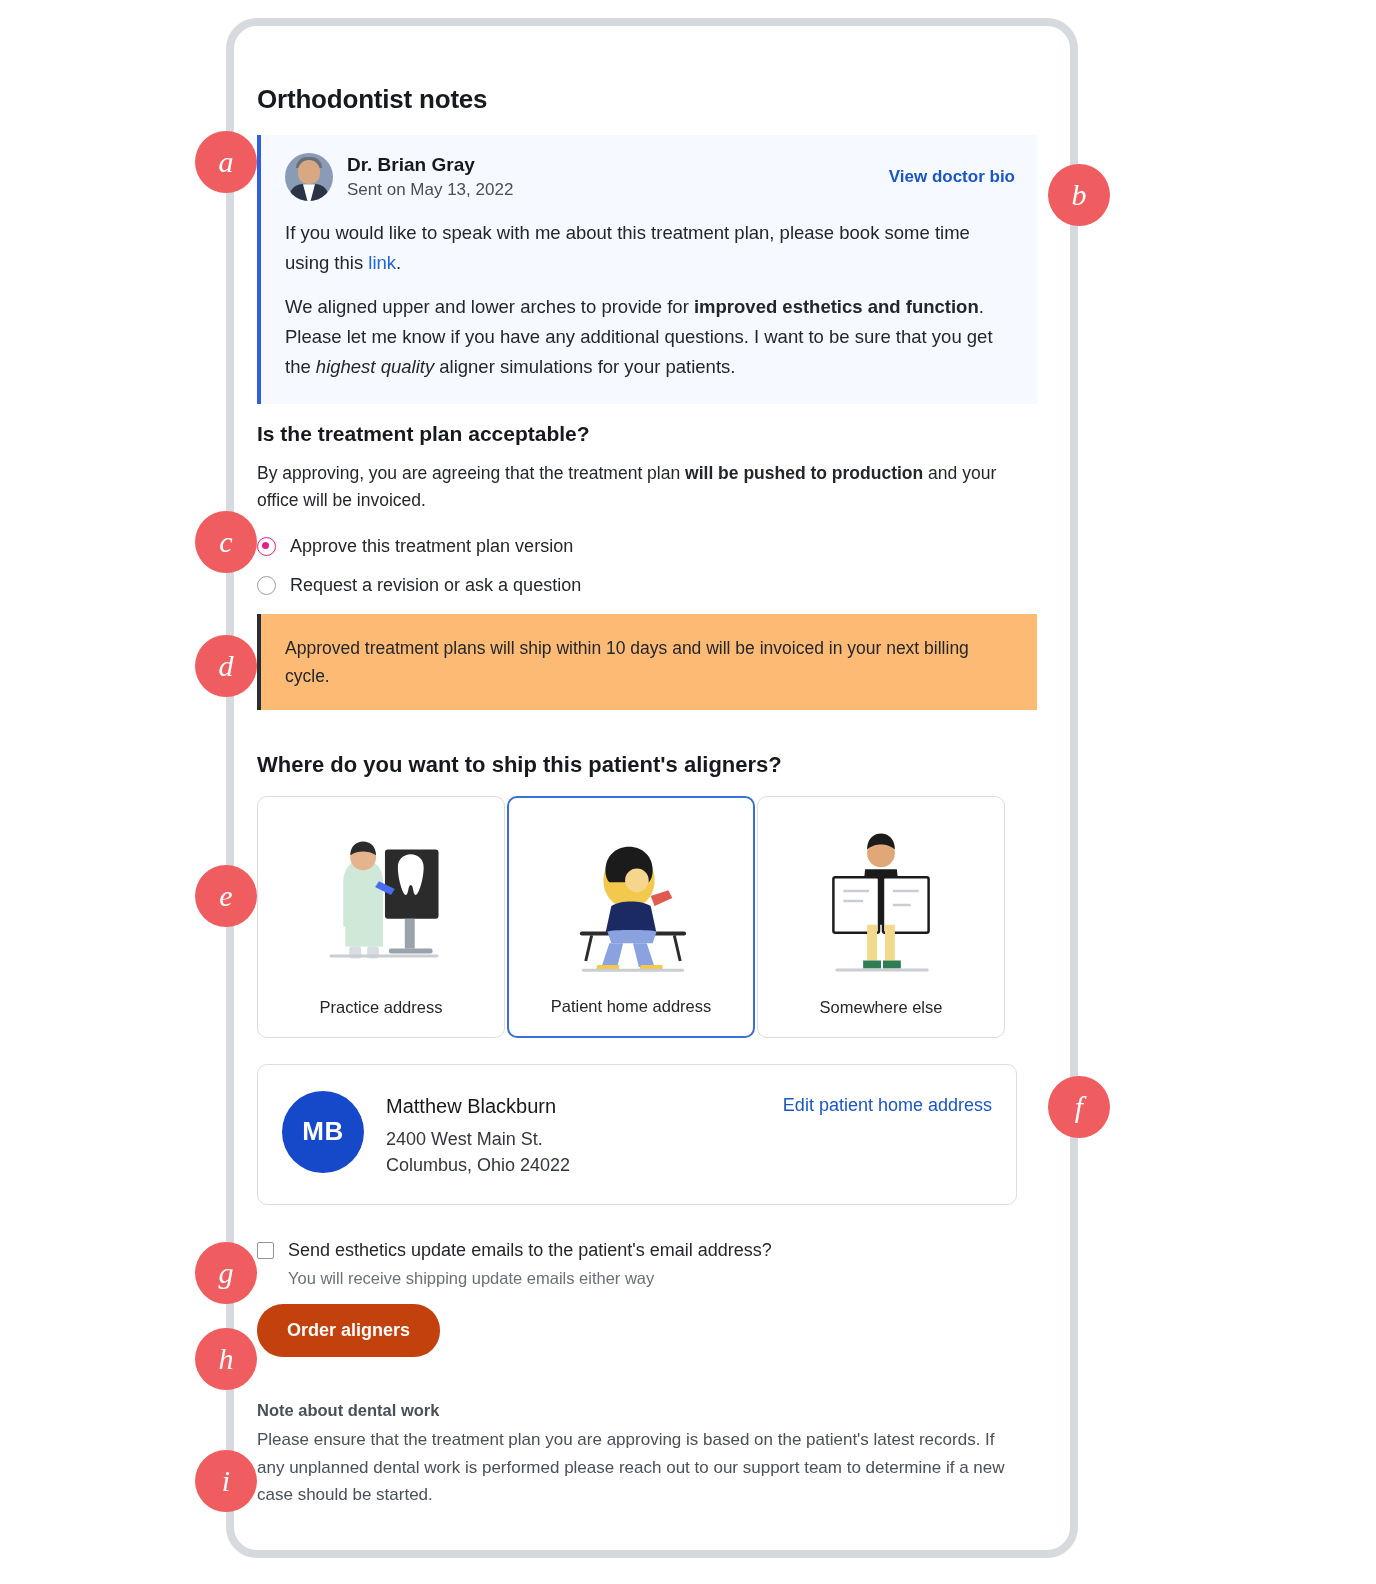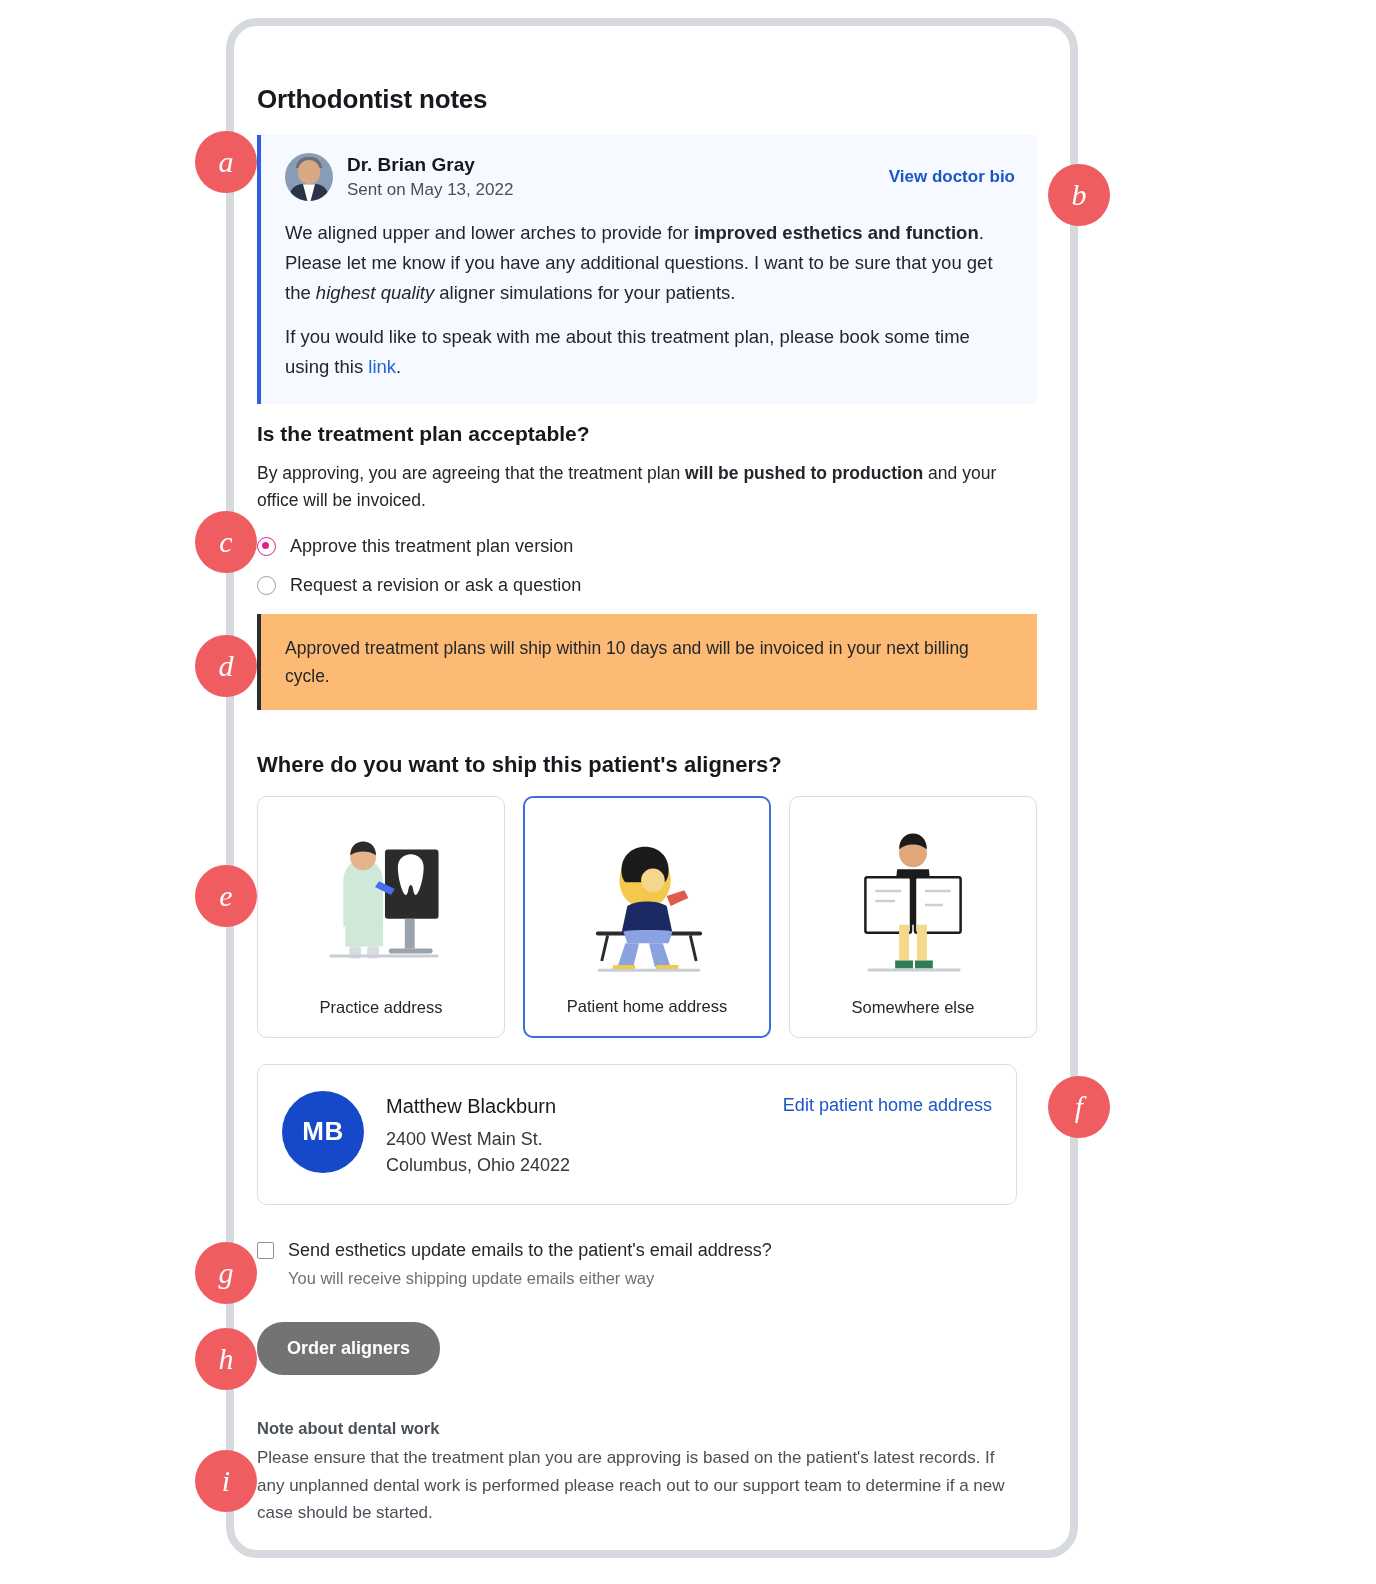--- a/index.html
+++ b/index.html
@@ -208,21 +208,21 @@
     line-height: 1.6;
     color: #23272c;
     box-sizing: border-box;
     width: 780px;
     margin-top: 10px;
   }
 
   
   .ship-options {
     display: flex;
-    gap: 18px;
+    gap: 2px;
     text-align: right;
   }
   .ship-card {
     width: 248px;
     height: 242px;
     border: 1.4px solid #dadde1;
     border-radius: 10px;
     box-sizing: border-box;
     background: #fff;
     display: flex;
@@ -318,23 +318,23 @@
     line-height: 1.3;
   }
   .check-sub {
     font-size: 16.5px;
     color: #6b7178;
     margin-top: 7px;
   }
 
   
   .order-btn {
-    margin-top: 34px;
+    margin-top: 16px;
     display: inline-block;
-    background: #737373;
+    background: #c2410c;
     color: #ffffff;
     font-size: 18px;
     font-weight: bold;
     border: none;
     border-radius: 26px;
     padding: 16px 30px;
     cursor: pointer;
     font-family: "Liberation Sans", sans-serif;
   }
 
@@ -390,22 +390,22 @@
             <div class="hair"></div>
             <div class="face"></div>
           </div>
           <div>
             <div class="doc-name">Dr. Brian Gray</div>
             <div class="doc-sent">Sent on May 13, 2022</div>
           </div>
           <a class="view-bio" href="#">View doctor bio</a>
         </div>
         <div class="note-body">
+          <p><span>If you would like to speak with me about this treatment plan, please book some time using this </span><a class="inline-link" href="#">link</a><span>.</span></p>
           <p><span>We aligned upper and lower arches to provide for </span><b>improved esthetics and function</b><span>. Please let me know if you have any additional questions. I want to be sure that you get the </span><i>highest quality</i><span> aligner simulations for your patients.</span></p>
-          <p><span>If you would like to speak with me about this treatment plan, please book some time using this </span><a class="inline-link" href="#">link</a><span>.</span></p>
         </div>
       </div>
 
       
       <h2 class="section-title">Is the treatment plan acceptable?</h2>
       <p class="help-text"><span>By approving, you are agreeing that the treatment plan </span><b>will be pushed to production</b><span> and your office will be invoiced.</span></p>
 
       <div class="radio-row">
         <span class="radio checked"></span>
         <span class="radio-label">Approve this treatment plan version</span>

